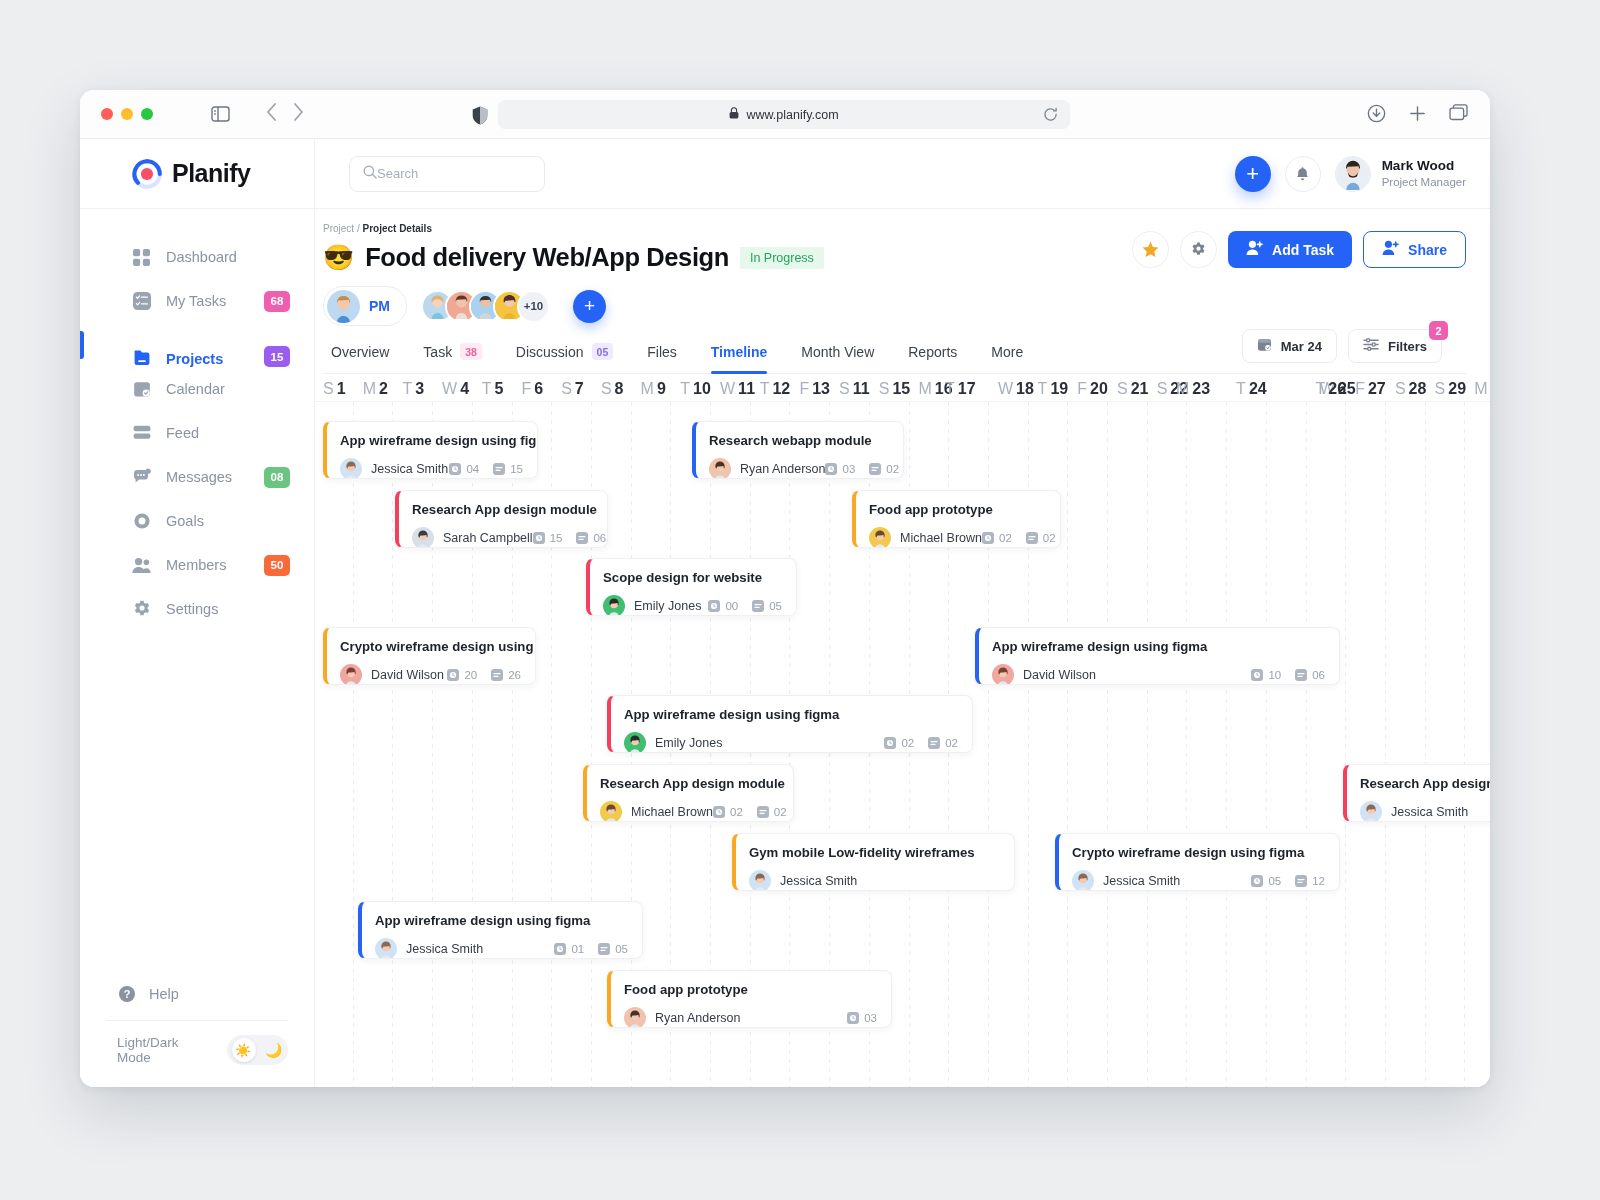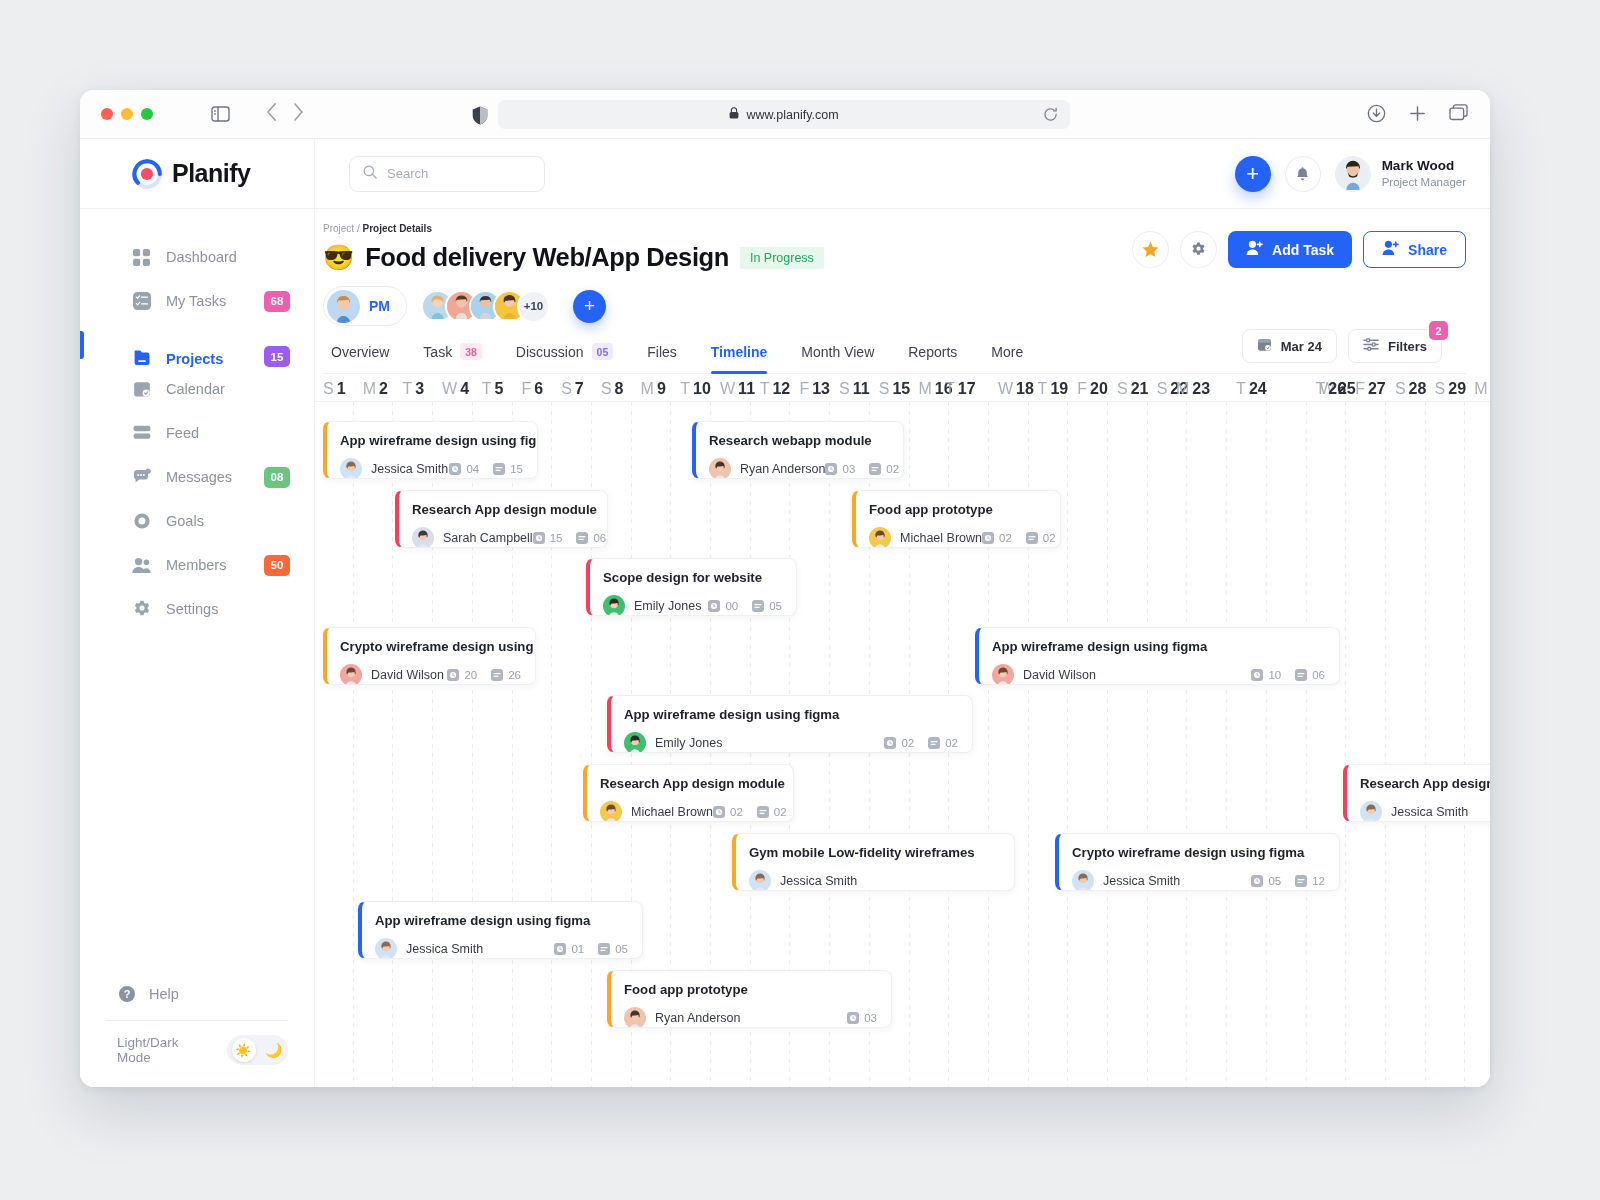--- a/index.html
+++ b/index.html
@@ -99,21 +99,21 @@
 
   
   .main { flex: 1; display: flex; flex-direction: column; min-width: 0; background: #fff; }
 
   .topbar {
     height: 70px; border-bottom: 1px solid #eef0f3;
     display: flex; align-items: center; padding: 0 24px 0 8px; gap: 14px;
   }
   .search {
     width: 196px; height: 36px; border: 1px solid #e6e9ef; border-radius: 9px;
-    display: flex; align-items: center; gap: 10px; padding: 0 13px;
+    display: flex; align-items: center; padding: 0 13px;
     font-size: 13px; color: #a7aebb;
   }
   .search input {
     border: 0; outline: 0; font-size: 13px; color: #4a5260;
     font-family: inherit; width: 100%; background: transparent;
   }
   .search input::placeholder { color: #a7aebb; }
   .spacer { flex: 1; }
   .round-btn {
     width: 36px; height: 36px; border-radius: 50%;

